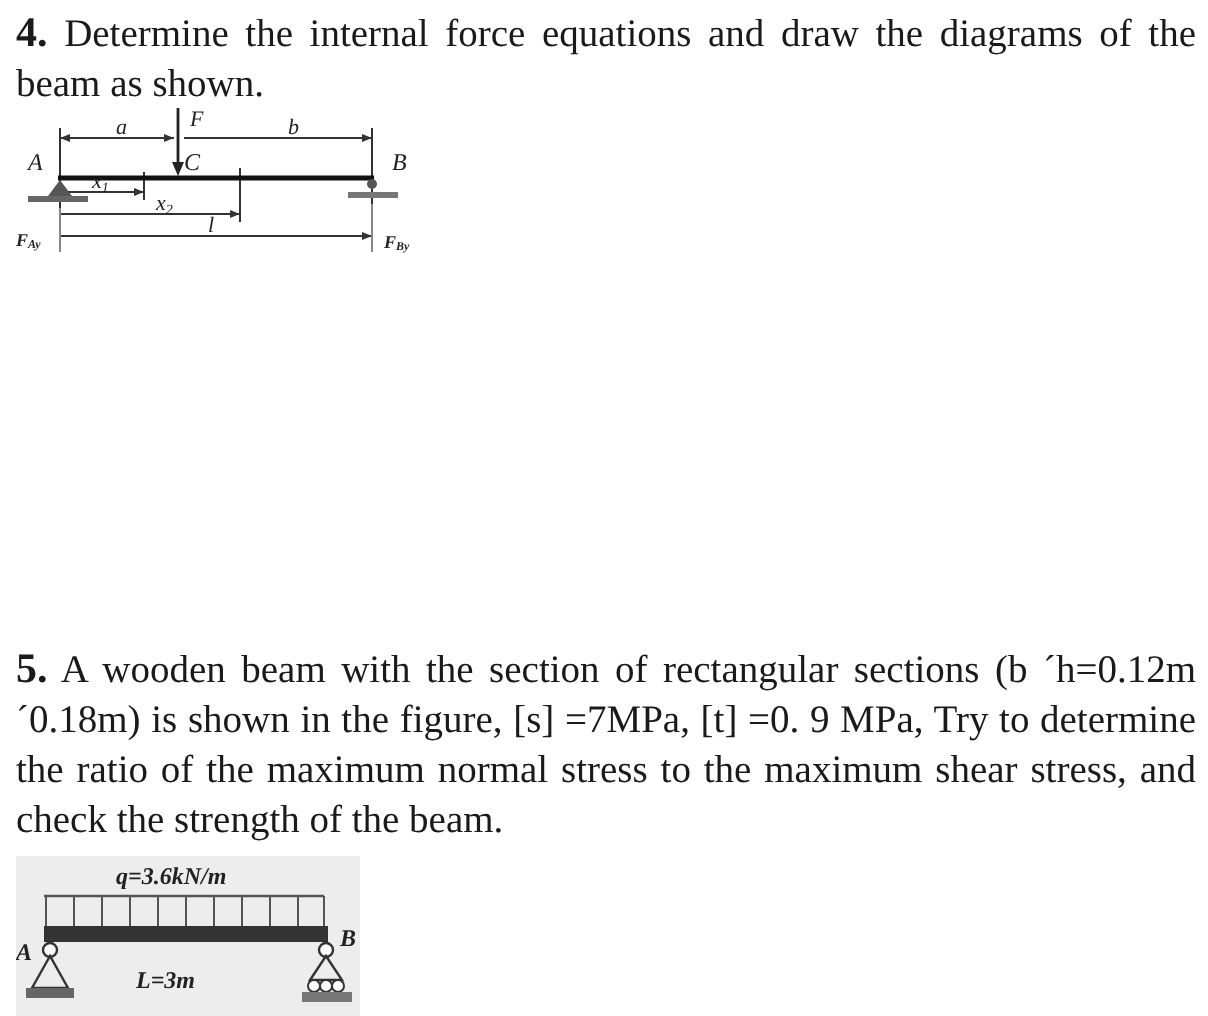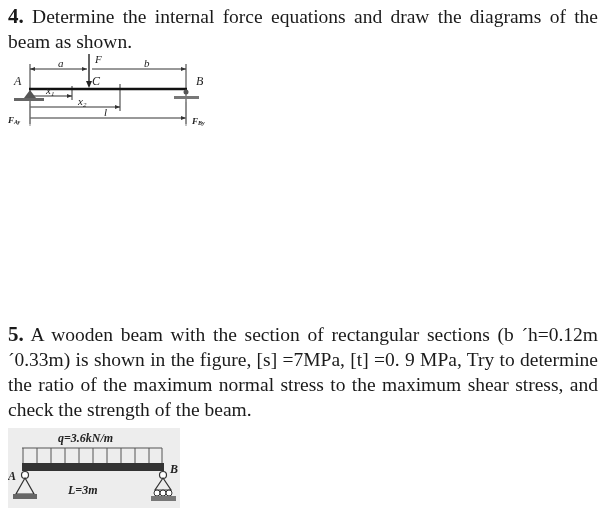--- a/index.html
+++ b/index.html
@@ -67,21 +67,21 @@
     <text x="92" y="31" font-size="12">C</text>
     <text x="196" y="31" font-size="12">B</text>
     <text x="46" y="40"><tspan>x</tspan><tspan font-size="7" dy="2">1</tspan></text>
     <text x="78" y="51"><tspan>x</tspan><tspan font-size="7" dy="2">2</tspan></text>
     <text x="104" y="62">l</text>
     <text x="8" y="69" font-weight="bold" font-size="9"><tspan>F</tspan><tspan font-size="6" dy="1">Ay</tspan></text>
     <text x="192" y="70" font-weight="bold" font-size="9"><tspan>F</tspan><tspan font-size="6" dy="1">By</tspan></text>
   </g>
 </svg>
 
-<p class="para p5"><span class="num">5.</span> <span>A wooden beam with the section of rectangular sections (b ´h=0.12m´0.33m) is shown in the figure, [s] =7MPa, [t] =0. 9 MPa, Try to determine the ratio of the maximum normal stress to the maximum shear stress, and check the strength of the beam.</span></p>
+<p class="para p5"><span class="num">5.</span> <span>A wooden beam with the section of rectangular sections (b ´h=0.12m´0.18m) is shown in the figure, [s] =7MPa, [t] =0. 9 MPa, Try to determine the ratio of the maximum normal stress to the maximum shear stress, and check the strength of the beam.</span></p>
 
 <svg class="fig2" viewBox="0 0 172 80" width="172" height="80">
   <rect x="0" y="0" width="172" height="80" fill="#ededed"></rect>
   <text x="50" y="14" font-size="12" font-weight="bold" font-style="italic" fill="#222">q=3.6kN/m</text>
 
   <line x1="14" y1="20" x2="154" y2="20" stroke="#555" stroke-width="1.2"></line>
   <g stroke="#555" stroke-width="1">
     <line x1="15" y1="20" x2="15" y2="35"></line>
       <line x1="29" y1="20" x2="29" y2="35"></line>
     <line x1="43" y1="20" x2="43" y2="35"></line>

